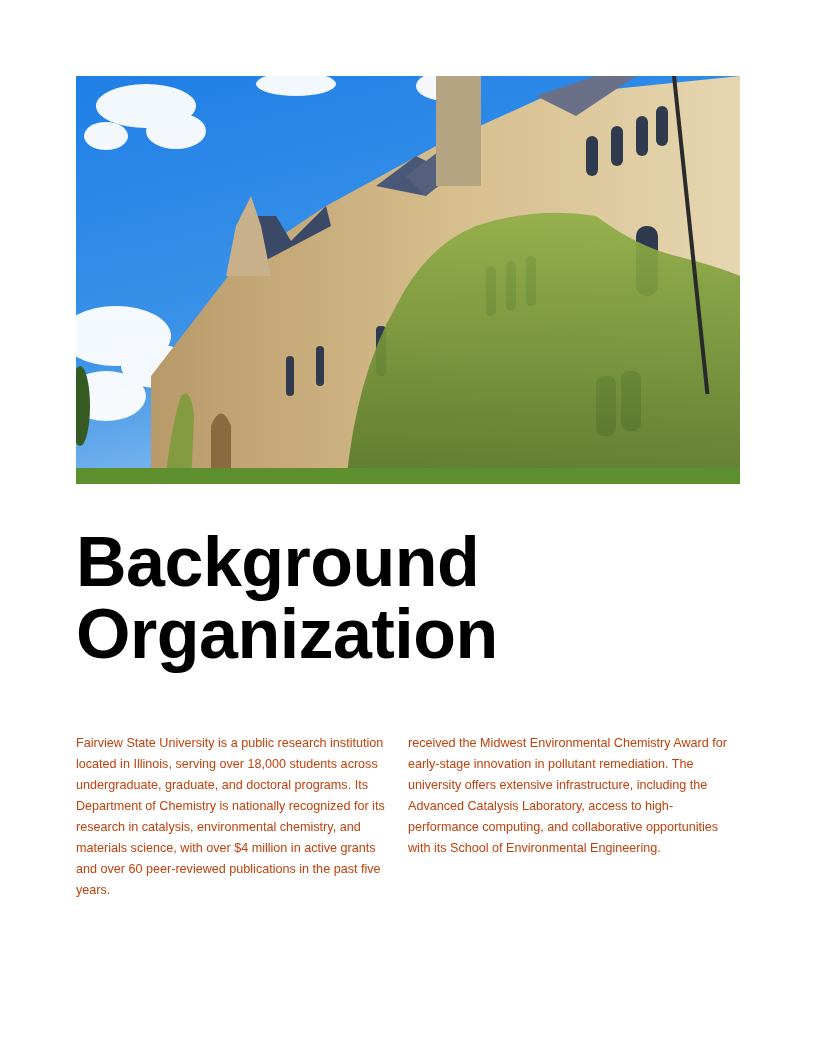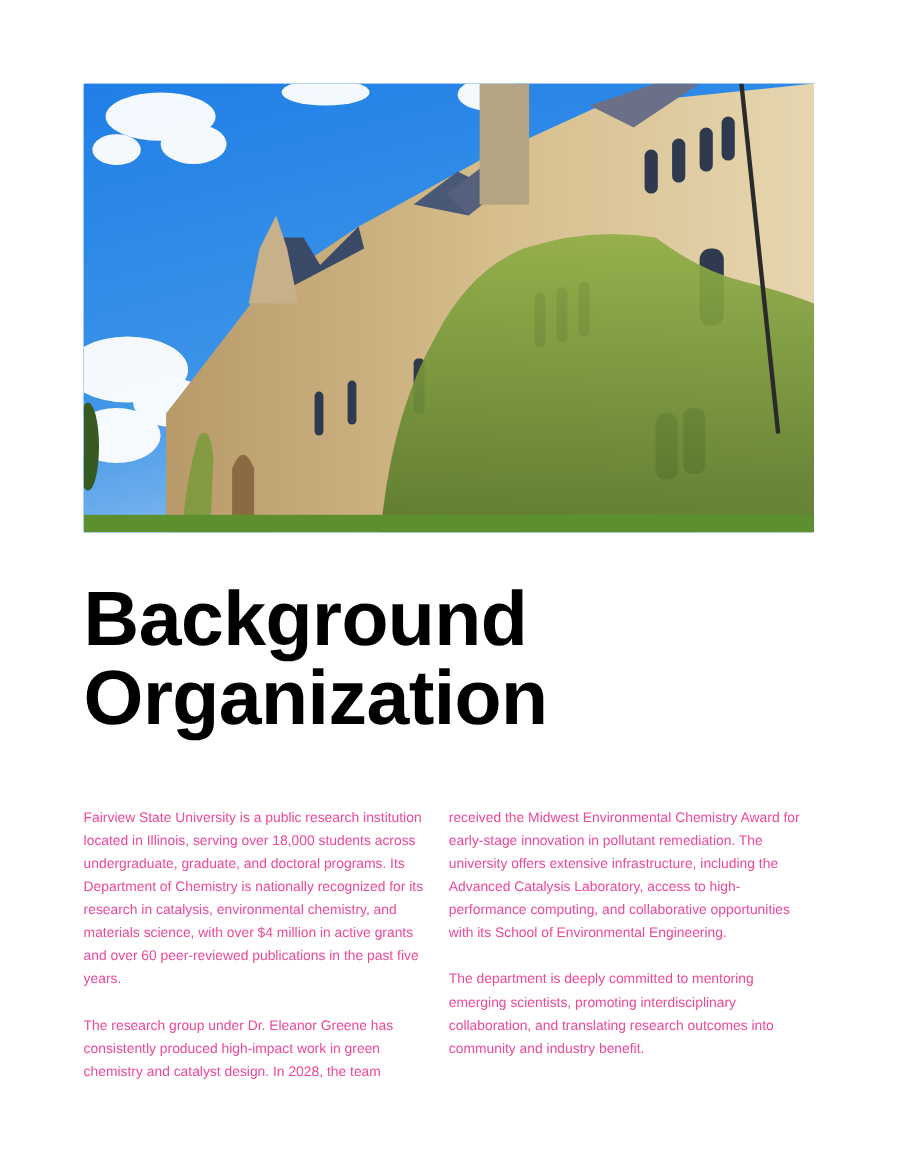--- a/index.html
+++ b/index.html
@@ -44,21 +44,21 @@
       color: #000000;
     }
     .title span { display: block; }
     .col {
       position: absolute;
       top: 733px;
       width: 320px;
       font-family: "Liberation Sans", sans-serif;
       font-size: 12.6px;
       line-height: 21px;
-      color: #ec4899;
+      color: #c2410c;
     }
     .col p { margin: 0 0 21px 0; }
     .col-left { left: 76px; }
     .col-right { left: 408px; width: 320px; }
   </style>
 </head>
 <body>
 
 <div class="hero">
   <svg viewBox="0 0 664 408" xmlns="http://www.w3.org/2000/svg">
@@ -132,19 +132,17 @@
   </svg>
 </div>
 
 <h1 class="title">
   <span>Background</span>
   <span>Organization</span>
 </h1>
 
 <div class="col col-left">
   <p>Fairview State University is a public research institution located in Illinois, serving over 18,000 students across undergraduate, graduate, and doctoral programs. Its Department of Chemistry is nationally recognized for its research in catalysis, environmental chemistry, and materials science, with over $4 million in active grants and over 60 peer-reviewed publications in the past five years.</p>
-  <p>The research group under Dr. Eleanor Greene has consistently produced high-impact work in green chemistry and catalyst design. In 2028, the team</p>
 </div>
 
 <div class="col col-right">
   <p>received the Midwest Environmental Chemistry Award for early-stage innovation in pollutant remediation. The university offers extensive infrastructure, including the Advanced Catalysis Laboratory, access to high-performance computing, and collaborative opportunities with its School of Environmental Engineering.</p>
-  <p>The department is deeply committed to mentoring emerging scientists, promoting interdisciplinary collaboration, and translating research outcomes into community and industry benefit.</p>
 </div>
 
 </body></html>

